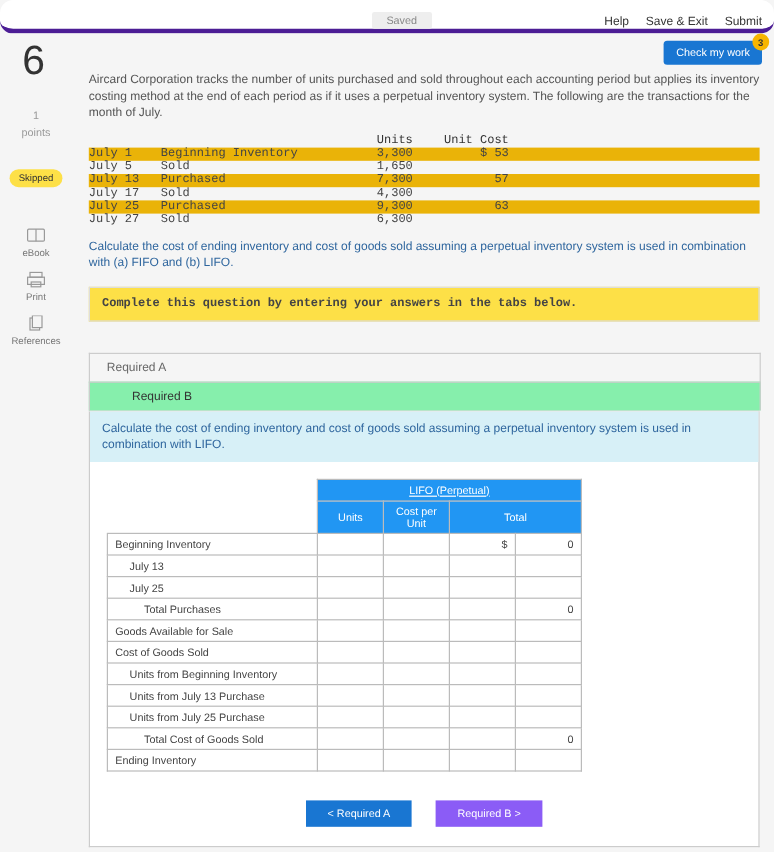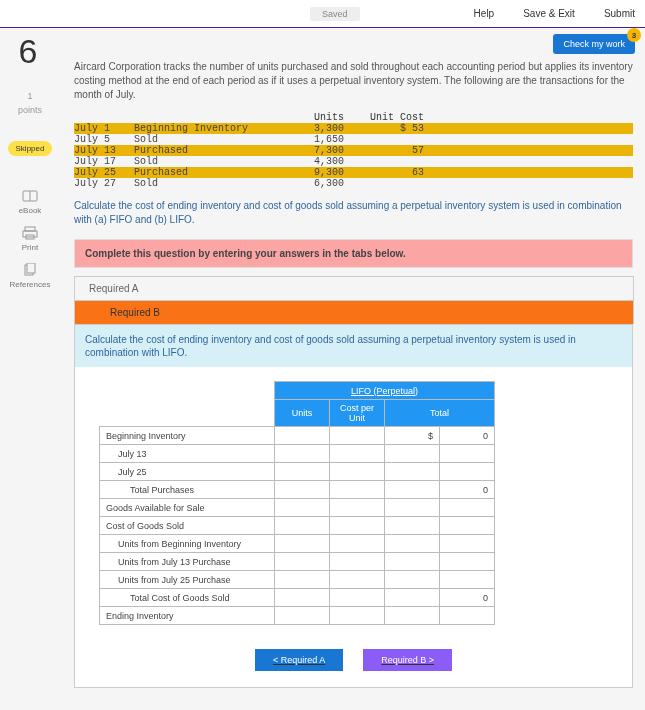--- a/index.html
+++ b/index.html
@@ -8,37 +8,38 @@
   background: #f5f5f5;
   width: 645px;
   height: 710px;
   overflow: hidden;
   font-size: 10px;
   color: #333;
 }
 .topbar {
   height: 28px;
   display: flex;
-  align-items: center;
+  align-items: flex-end;
   padding: 0 10px;
   background: #fff;
-  border-bottom: 1px solid #4c1d95;
+  border-bottom: 4px solid #4c1d95;
+  border-radius: 11px;
 }
 .saved-pill {
   margin-left: 300px;
   background: #eee;
   padding: 2px 12px;
   border-radius: 2px;
   font-size: 9px;
   color: #888;
 }
 .top-right {
   margin-left: auto;
   display: flex;
-  gap: 29px;
+  gap: 14px;
   font-size: 10px;
   color: #333;
 }
 .check-row {
   display: flex;
   justify-content: flex-end;
   padding: 6px 10px;
   position: relative;
 }
 .check-btn {
@@ -124,61 +125,62 @@
 .data-table .dcol4 { width: 80px; text-align: right; }
 .data-table .dhead { color: #333; }
 .data-table .drow.alt { background: #eab308; }
 .task {
   font-size: 10px;
   color: #2f669e;
   margin: 8px 0 12px;
   line-height: 1.4;
 }
 .instruction-box {
-  background: #fca5a5;
+  background: #fde047;
   border: 1px solid #ddd;
   padding: 8px 10px;
   font-size: 10px;
   font-weight: bold;
   color: #444;
-  margin-bottom: 8px;
+  margin-bottom: 26px;
+  font-family: Liberation Mono, monospace;
 }
 .tabs {
   display: flex;
   border-bottom: 1px solid #ccc;
   flex-direction: column;
 }
 .tab {
   padding: 6px 14px;
   font-size: 10px;
   background: #f5f5f5;
   border: 1px solid #ccc;
   border-bottom: none;
   margin-right: -1px;
   color: #666;
 }
 .tab.active {
-  background: #f97316;
+  background: #86efac;
   color: #333;
   padding-left: 35px;
 }
 .tab-content {
   border: 1px solid #ccc;
   border-top: none;
   background: #fff;
 }
 .sub-instruction {
   background: #d7f0f7;
   color: #2f669e;
   font-size: 10px;
   padding: 8px 10px;
   line-height: 1.3;
 }
 .answer-table {
-  margin: 14px 0 14px 24px;
+  margin: 14px 0 14px 14px;
   border-collapse: collapse;
   font-size: 9px;
   color: #444;
 }
 .answer-table td, .answer-table th {
   border: 1px solid #bbb;
   padding: 3px 6px;
   height: 18px;
 }
 .answer-table th {
@@ -194,21 +196,20 @@
 }
 .answer-table td.label { width: 175px; text-align: left; }
 .answer-table td.indent1 { padding-left: 18px; }
 .answer-table td.indent2 { padding-left: 30px; }
 .answer-table td.val { width: 55px; text-align: right; background: #fff; }
 .nav-row {
   display: flex;
   justify-content: center;
   gap: 20px;
   padding: 10px 0 16px;
-  text-decoration: underline;
 }
 .nav-btn {
   padding: 6px 18px;
   font-size: 9px;
   border: none;
   color: #fff;
 }
 .nav-prev { background: #1976d2; }
 .nav-next { background: #8b5cf6; }
 </style>

